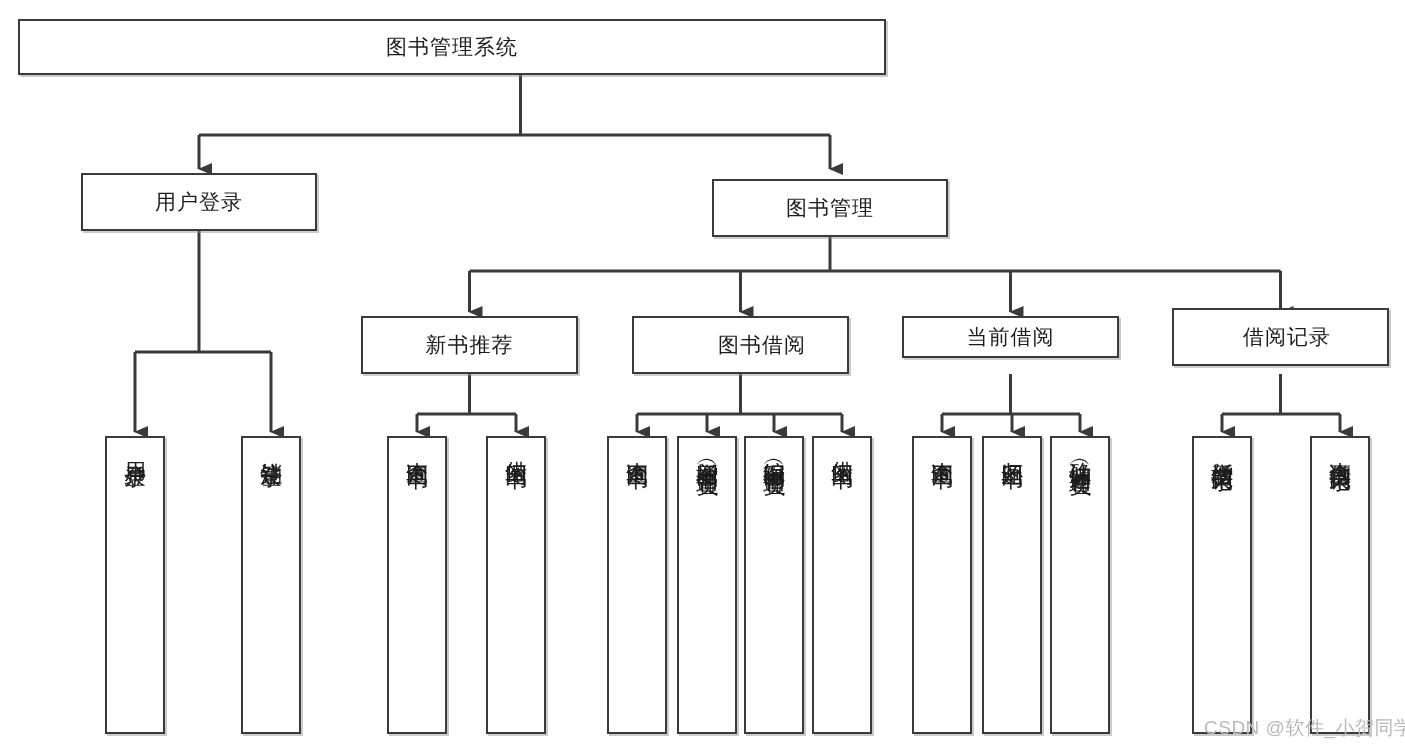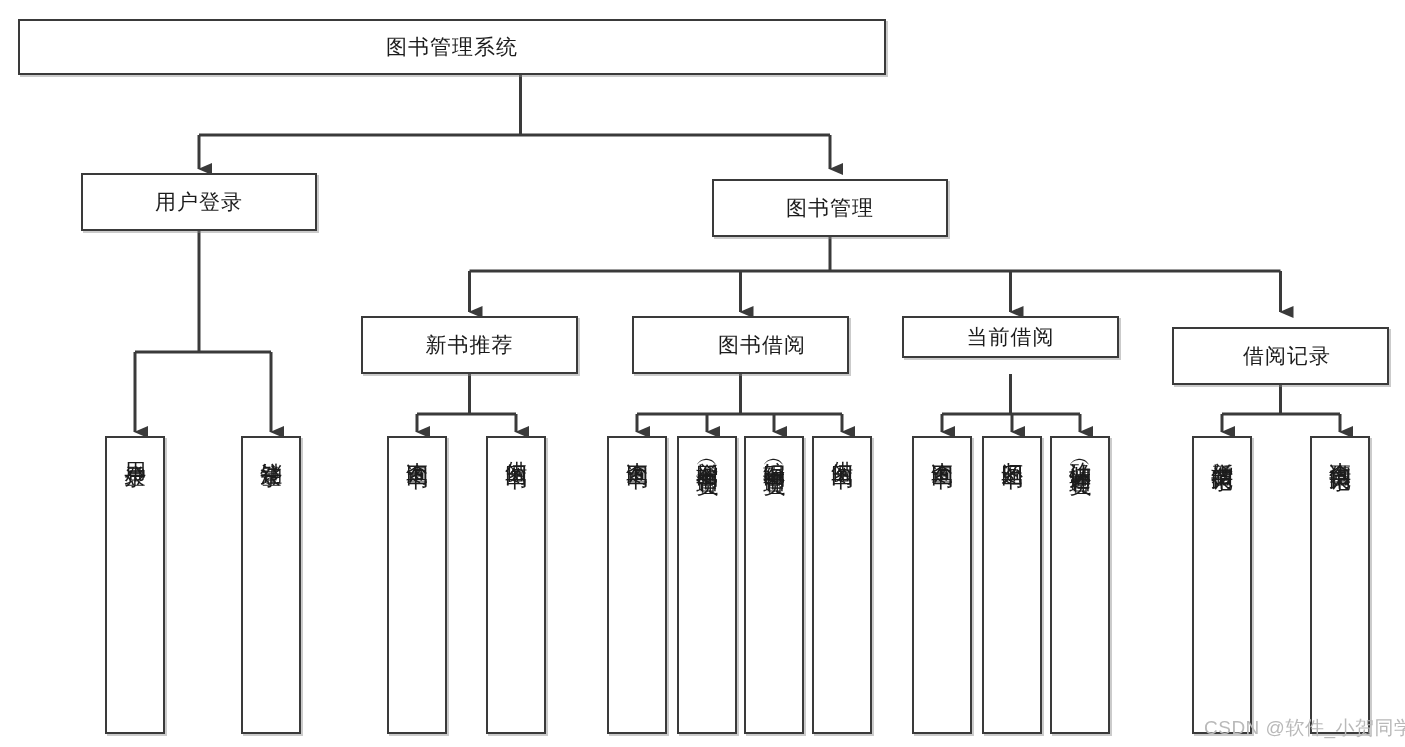--- a/index.html
+++ b/index.html
@@ -127,21 +127,21 @@
 
   <div class="node horizontal" style="left: 361px; top: 316px; width: 217px; height: 58px;">
     <span>新书推荐</span>
   </div>
   <div class="node horizontal" style="left: 632px; top: 316px; width: 217px; height: 58px; padding-left: 43px;">
     <span>图书借阅</span>
   </div>
   <div class="node horizontal" style="left: 902px; top: 316px; width: 217px; height: 42px;">
     <span>当前借阅</span>
   </div>
-  <div class="node horizontal" style="left: 1172px; top: 327px; width: 217px; height: 58px; padding-left: 13px;">
+  <div class="node horizontal" style="left: 1172px; top: 308px; width: 217px; height: 58px; padding-left: 13px;">
     <span>借阅记录</span>
   </div>
 
   <div class="node vertical" style="left: 105px; top: 436px; width: 60px; height: 298px;">
     <span class="vlabel">用户登录</span>
   </div>
   <div class="node vertical" style="left: 241px; top: 436px; width: 60px; height: 298px;">
     <span class="vlabel">注销登录</span>
   </div>
   <div class="node vertical" style="left: 387px; top: 436px; width: 60px; height: 298px;">

